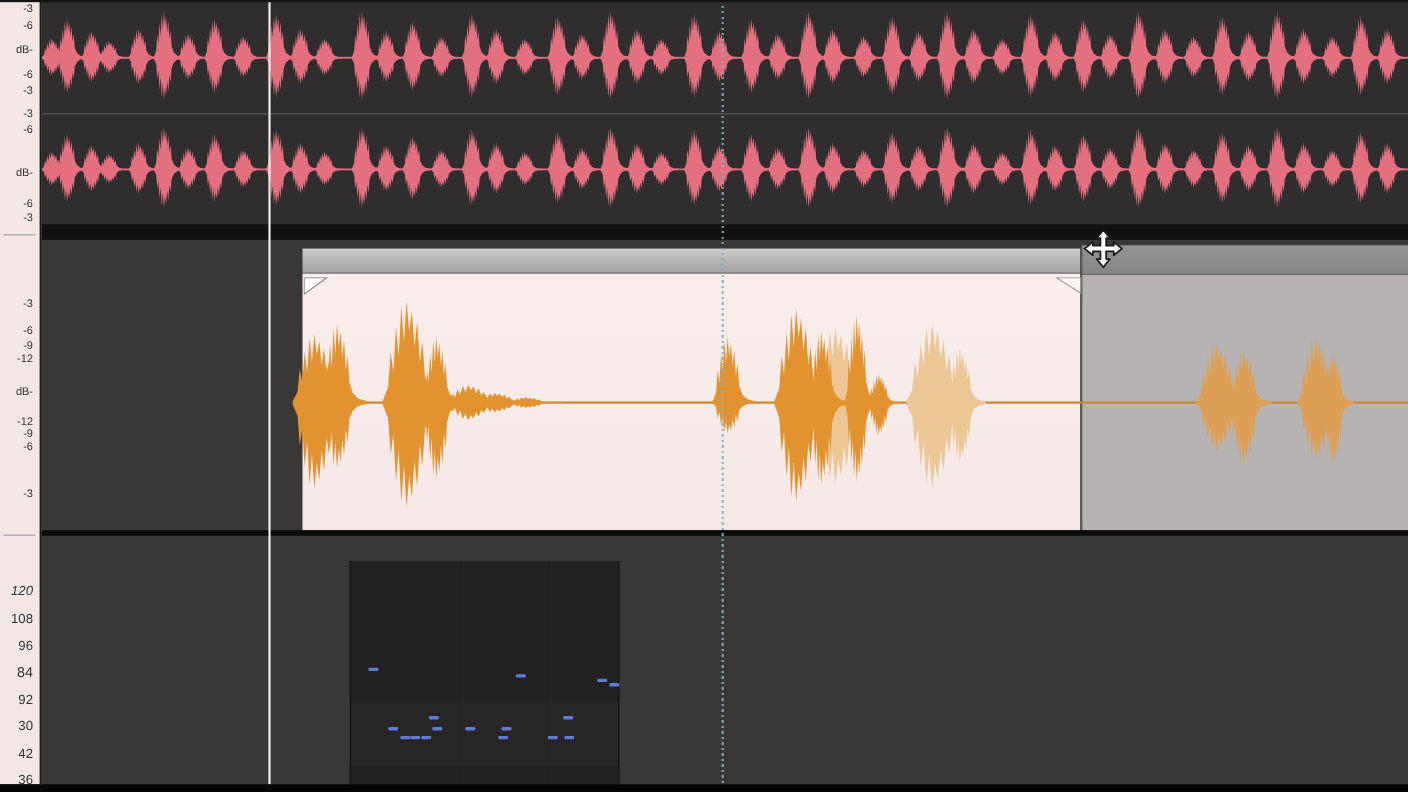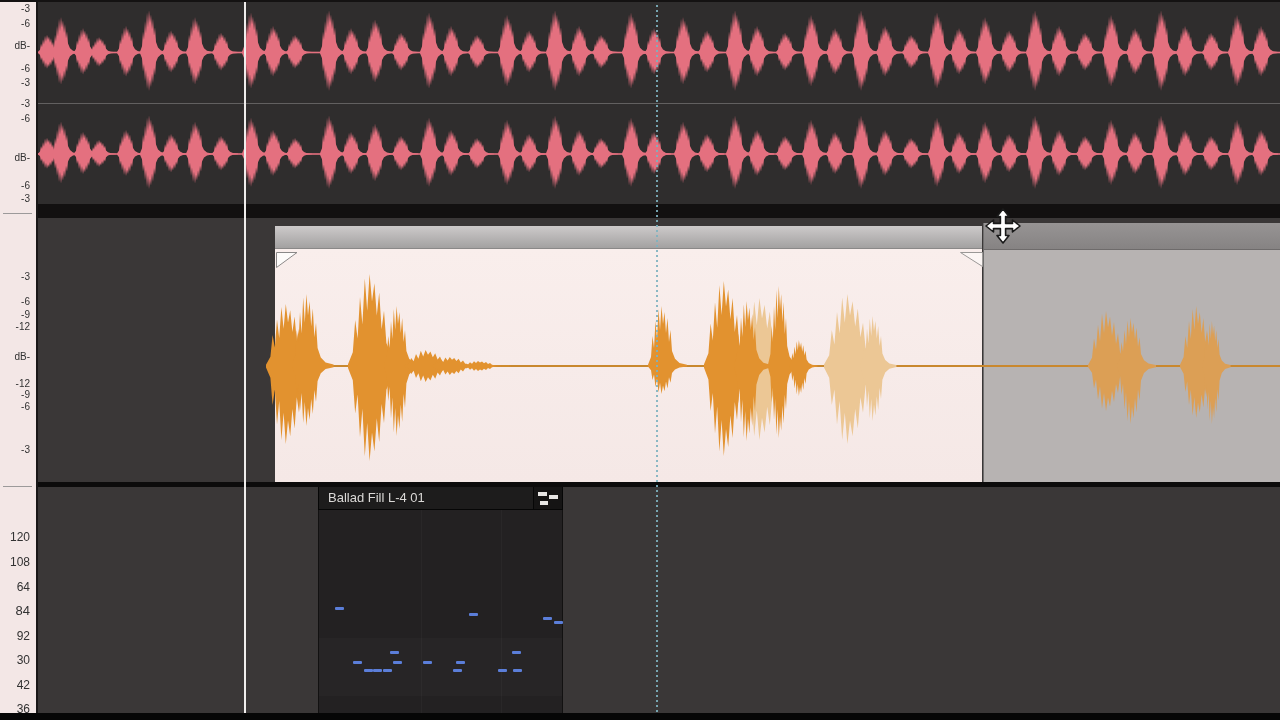--- a/index.html
+++ b/index.html
@@ -216,28 +216,20 @@
       <path d="M734.0 -1.3L736.8 -9.8L738.2 -32.5L739.6 -19.5L741.0 -48.8L742.4 -29.3L743.8 -61.8L745.2 -39.0L746.6 -65.0L748.0 -45.5L749.4 -58.5L750.8 -35.8L752.2 -52.0L753.6 -26.0L755.0 -39.0L756.4 -16.3L759.2 -7.8L763.4 -3.3L770.4 -1.3L770.4 1.5L763.4 3.8L759.2 9.0L756.4 18.8L755.0 45.0L753.6 30.0L752.2 60.0L750.8 41.3L749.4 67.5L748.0 52.5L746.6 75.0L745.2 45.0L743.8 71.3L742.4 33.8L741.0 56.3L739.6 22.5L738.2 37.5L736.8 11.3L734.0 1.5Z" fill="#e2922f"></path>
       <path d="M768.0 -1.6L770.4 -12.0L771.6 -40.0L772.8 -24.0L774.0 -60.0L775.2 -36.0L776.4 -76.0L777.6 -48.0L778.8 -80.0L780.0 -56.0L781.2 -72.0L782.4 -44.0L783.6 -64.0L784.8 -32.0L786.0 -48.0L787.2 -20.0L789.6 -9.6L793.2 -4.0L799.2 -1.6L799.2 1.4L793.2 3.6L789.6 8.6L787.2 18.0L786.0 43.2L784.8 28.8L783.6 57.6L782.4 39.6L781.2 64.8L780.0 50.4L778.8 72.0L777.6 43.2L776.4 68.4L775.2 32.4L774.0 54.0L772.8 21.6L771.6 36.0L770.4 10.8L768.0 1.4Z" fill="#e2922f"></path>
       <path d="M789.0 -0.5L791.2 -3.9L792.3 -13.0L793.4 -7.8L794.5 -19.5L795.6 -11.7L796.7 -24.7L797.8 -15.6L798.9 -26.0L800.0 -18.2L801.1 -23.4L802.2 -14.3L803.3 -20.8L804.4 -10.4L805.5 -15.6L806.6 -6.5L808.8 -3.1L812.1 -1.3L817.6 -0.5L817.6 0.6L812.1 1.5L808.8 3.6L806.6 7.5L805.5 18.0L804.4 12.0L803.3 24.0L802.2 16.5L801.1 27.0L800.0 21.0L798.9 30.0L797.8 18.0L796.7 28.5L795.6 13.5L794.5 22.5L793.4 9.0L792.3 15.0L791.2 4.5L789.0 0.6Z" fill="#e2922f"></path>
       <path d="M1088.0 -1.1L1092.0 -8.3L1094.0 -27.5L1096.0 -16.5L1098.0 -41.3L1100.0 -24.8L1102.0 -52.3L1104.0 -33.0L1106.0 -55.0L1108.0 -38.5L1110.0 -49.5L1112.0 -30.3L1114.0 -44.0L1116.0 -22.0L1118.0 -33.0L1120.0 -13.8L1124.0 -6.6L1130.0 -2.8L1140.0 -1.1L1140.0 0.9L1130.0 2.3L1124.0 5.4L1120.0 11.3L1118.0 27.0L1116.0 18.0L1114.0 36.0L1112.0 24.8L1110.0 40.5L1108.0 31.5L1106.0 45.0L1104.0 27.0L1102.0 42.8L1100.0 20.3L1098.0 33.8L1096.0 13.5L1094.0 22.5L1092.0 6.8L1088.0 0.9Z" fill="#dc9f55"></path>
       <path d="M1117.0 -1.0L1120.0 -7.2L1121.5 -24.0L1123.0 -14.4L1124.5 -36.0L1126.0 -21.6L1127.5 -45.6L1129.0 -28.8L1130.5 -48.0L1132.0 -33.6L1133.5 -43.2L1135.0 -26.4L1136.5 -38.4L1138.0 -19.2L1139.5 -28.8L1141.0 -12.0L1144.0 -5.8L1148.5 -2.4L1156.0 -1.0L1156.0 1.2L1148.5 2.9L1144.0 7.0L1141.0 14.5L1139.5 34.8L1138.0 23.2L1136.5 46.4L1135.0 31.9L1133.5 52.2L1132.0 40.6L1130.5 58.0L1129.0 34.8L1127.5 55.1L1126.0 26.1L1124.5 43.5L1123.0 17.4L1121.5 29.0L1120.0 8.7L1117.0 1.2Z" fill="#dc9f55"></path>
       <path d="M1180.0 -1.2L1183.6 -9.0L1185.4 -30.0L1187.2 -18.0L1189.0 -45.0L1190.8 -27.0L1192.6 -57.0L1194.4 -36.0L1196.2 -60.0L1198.0 -42.0L1199.8 -54.0L1201.6 -33.0L1203.4 -48.0L1205.2 -24.0L1207.0 -36.0L1208.8 -15.0L1212.4 -7.2L1217.8 -3.0L1226.8 -1.2L1226.8 1.0L1217.8 2.6L1212.4 6.2L1208.8 13.0L1207.0 31.2L1205.2 20.8L1203.4 41.6L1201.6 28.6L1199.8 46.8L1198.0 36.4L1196.2 52.0L1194.4 31.2L1192.6 49.4L1190.8 23.4L1189.0 39.0L1187.2 15.6L1185.4 26.0L1183.6 7.8L1180.0 1.0Z" fill="#dc9f55"></path>
       <path d="M1202.0 -0.9L1204.2 -6.8L1205.3 -22.5L1206.4 -13.5L1207.5 -33.8L1208.6 -20.3L1209.7 -42.8L1210.8 -27.0L1211.9 -45.0L1213.0 -31.5L1214.1 -40.5L1215.2 -24.8L1216.3 -36.0L1217.4 -18.0L1218.5 -27.0L1219.6 -11.3L1221.8 -5.4L1225.1 -2.3L1230.6 -0.9L1230.6 1.2L1225.1 2.9L1221.8 7.0L1219.6 14.5L1218.5 34.8L1217.4 23.2L1216.3 46.4L1215.2 31.9L1214.1 52.2L1213.0 40.6L1211.9 58.0L1210.8 34.8L1209.7 55.1L1208.6 26.1L1207.5 43.5L1206.4 17.4L1205.3 29.0L1204.2 8.7L1202.0 1.2Z" fill="#dc9f55"></path>
     </svg>
 
   <div id="midiclip">
-    <div id="midihead">
-      <div id="mtitle">Ballad Fill L-4 01</div>
-      <div id="micon">
-        <div class="mdash" style="left:4px;top:5px"></div>
-        <div class="mdash" style="left:15px;top:8px"></div>
-        <div class="mdash" style="left:6px;top:14px;width:8px"></div>
-      </div>
-    </div>
     <div id="midibody">
       <div class="mband"></div>
       <div class="mgrid" style="left:102px"></div>
       <div class="mgrid" style="left:182px"></div>
     <div class="note" style="left: 16px; top: 97px;"></div>
         <div class="note" style="left: 150px; top: 103px;"></div>
         <div class="note" style="left: 224px; top: 107px;"></div>
         <div class="note" style="left: 235px; top: 111px;"></div>
         <div class="note" style="left: 71px; top: 141px;"></div>
         <div class="note" style="left: 193px; top: 141px;"></div>
@@ -267,23 +259,23 @@
       <div class="rlabel" style="top: 192px; font-size: 10px;">-3</div>
       <div class="rlabel" style="top: 270px; font-size: 10px;">-3</div>
       <div class="rlabel" style="top: 295px; font-size: 10px;">-6</div>
       <div class="rlabel" style="top: 308px; font-size: 10px;">-9</div>
       <div class="rlabel" style="top: 320px; font-size: 10px;">-12</div>
       <div class="rlabel" style="top: 350px; font-size: 10px;">dB-</div>
       <div class="rlabel" style="top: 377px; font-size: 10px;">-12</div>
       <div class="rlabel" style="top: 388px; font-size: 10px;">-9</div>
       <div class="rlabel" style="top: 400px; font-size: 10px;">-6</div>
       <div class="rlabel" style="top: 443px; font-size: 10px;">-3</div>
-      <div class="rlabel" style="top: 530px; font-size: 12px;">120</div>
+      <div class="rlabel" style="top: 530px; font-size: 12px; font-style: italic;">120</div>
       <div class="rlabel" style="top: 555px; font-size: 12px;">108</div>
-      <div class="rlabel" style="top: 580px; font-size: 12px;">64</div>
+      <div class="rlabel" style="top: 580px; font-size: 12px;">96</div>
       <div class="rlabel" style="top: 604px; font-size: 13px;">84</div>
       <div class="rlabel" style="top: 629px; font-size: 12px;">92</div>
       <div class="rlabel" style="top: 653px; font-size: 12px;">30</div>
       <div class="rlabel" style="top: 678px; font-size: 12px;">42</div>
       <div class="rlabel" style="top: 702px; font-size: 12px; margin-left: 24px;">36</div>
       <div class="rtick" style="top: 213px;"></div>
       <div class="rtick" style="top: 486px;"></div>
     </div>
 
   <div id="editcur"></div>

